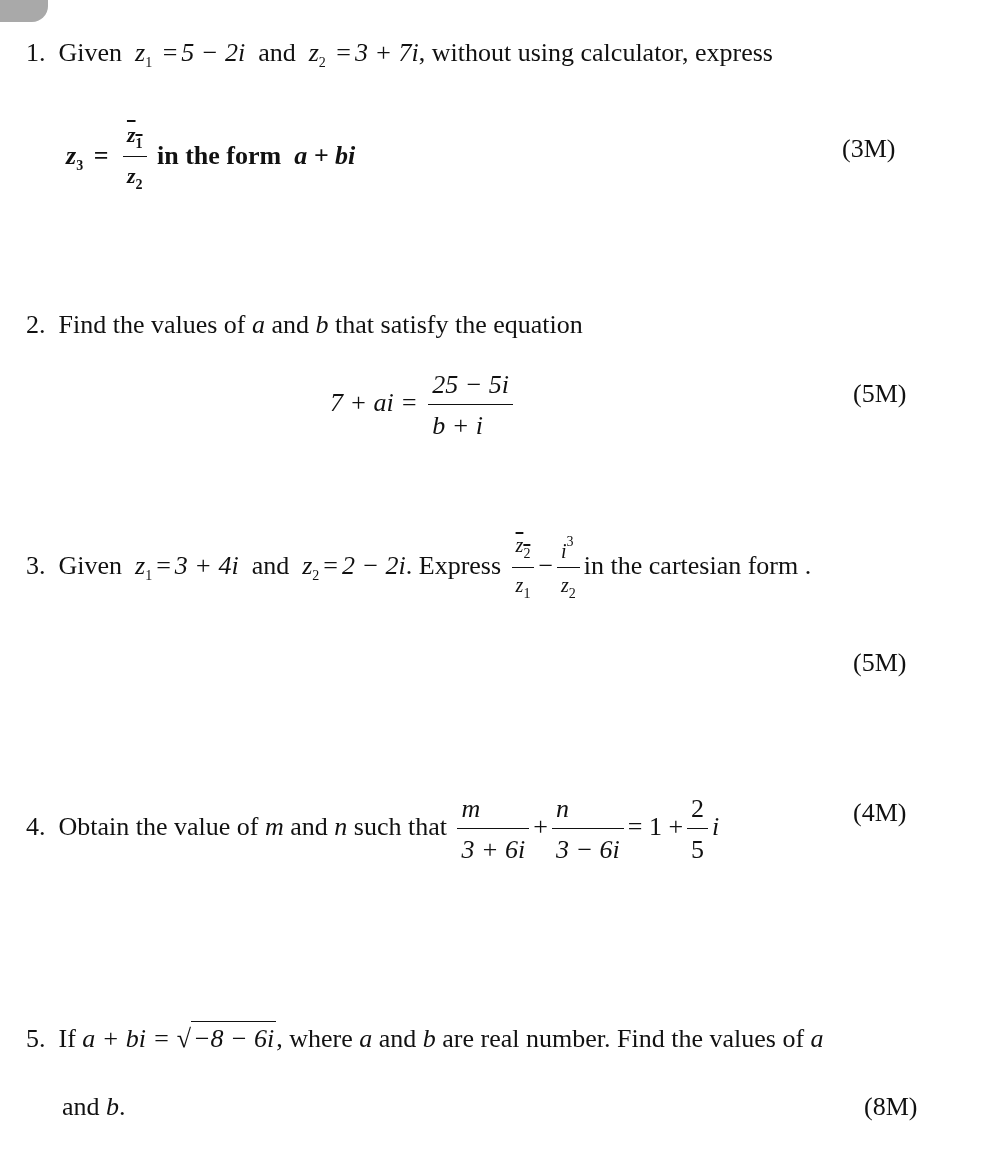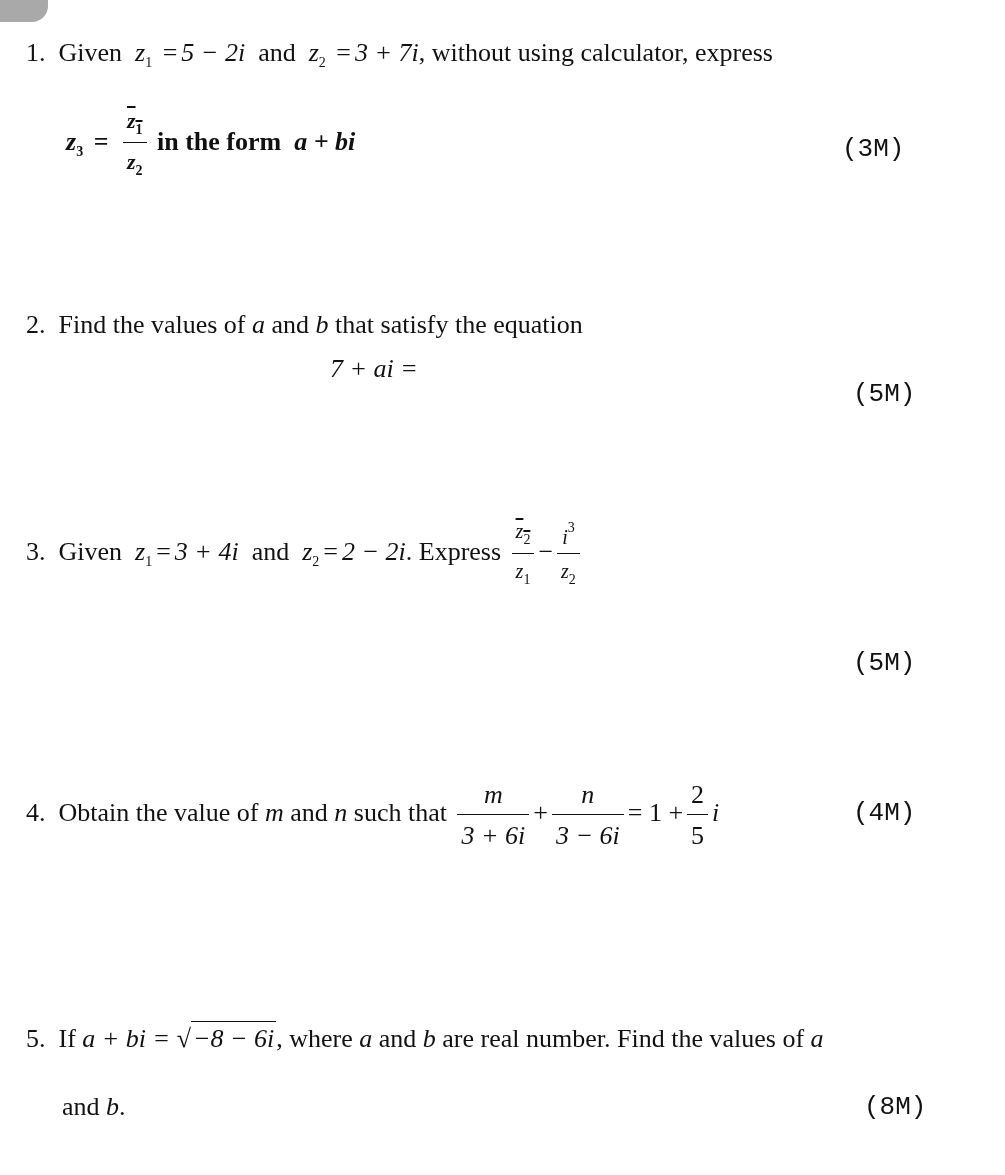--- a/index.html
+++ b/index.html
@@ -9,22 +9,22 @@
     font-size: 26px;
   }
   .corner-tab {
     position: absolute; left: -10px; top: -10px; width: 58px; height: 32px;
     background: #a9a9a9; border-bottom-right-radius: 16px;
   }
   .line { position: absolute; white-space: nowrap; line-height: 1; }
   .mi { font-style: italic; }
   .sub { font-size: 14px; vertical-align: -6px; font-style: normal; }
   .sup { font-size: 14px; vertical-align: 12px; font-style: normal; }
-  .marks { position: absolute; white-space: nowrap; line-height: 1; font-family: Liberation Mono, monospace; }
-  .frac { display: inline-block; vertical-align: middle; text-align: center; margin: 0 4px; }
+  .marks { position: absolute; white-space: nowrap; line-height: 1; }
+  .frac { display: inline-block; vertical-align: middle; margin: 14px 4px; }
   .frac .num, .frac .den { display: block; padding: 0 4px; line-height: 1.15; }
   .frac .num { border-bottom: 1.5px solid #111; padding-bottom: 4px; }
   .frac .den { padding-top: 6px; }
   .ovl { text-decoration: overline; }
   .sqrt { display: inline-block; }
   .sqrt .rad { border-top: 1.5px solid #111; padding: 2px 2px 0 2px; }
   .op { margin: 0 4px; }
 </style>
 </head>
 <body>
@@ -55,36 +55,40 @@
 <div class="line" style="left:26px; top:312px;">
   <span>2.</span>&nbsp;
   <span>Find the values of</span>
   <span class="mi">a</span>
   <span>and</span>
   <span class="mi">b</span>
   <span>that satisfy the equation</span>
 </div>
 <div class="line" style="left:330px; top:356px;">
   <span class="mi">7 + ai =</span>
+  <span class="frac">
+    <span class="num mi">25 − 5i</span>
+    <span class="den mi">b + i</span>
+  </span>
 </div>
 <div class="marks" style="left:853px; top:381px;">(5M)</div>
 
 <div class="line" style="left:26px; top:520px;">
   <span>3.</span>&nbsp;
   <span>Given</span>&nbsp;
   <span class="mi">z<span class="sub">1</span></span><span class="op">=</span><span class="mi">3 + 4i</span>&nbsp;
   <span>and</span>&nbsp;
   <span class="mi">z<span class="sub">2</span></span><span class="op">=</span><span class="mi">2 − 2i</span><span>. Express</span>
   <span class="frac" style="font-size:20px;">
     <span class="num mi ovl"><span>z</span><span class="sub">2</span></span>
     <span class="den mi"><span>z</span><span class="sub">1</span></span>
   </span><span>−</span><span class="frac" style="font-size:20px;">
     <span class="num mi"><span>i</span><span class="sup">3</span></span>
     <span class="den mi"><span>z</span><span class="sub">2</span></span>
-  </span>
+  </span><span>in the cartesian form .</span>
 </div>
 <div class="marks" style="left:853px; top:650px;">(5M)</div>
 
 <div class="line" style="left:26px; top:780px;">
   <span>4.</span>&nbsp;
   <span>Obtain the value of</span>
   <span class="mi">m</span>
   <span>and</span>
   <span class="mi">n</span>
   <span>such that</span>

